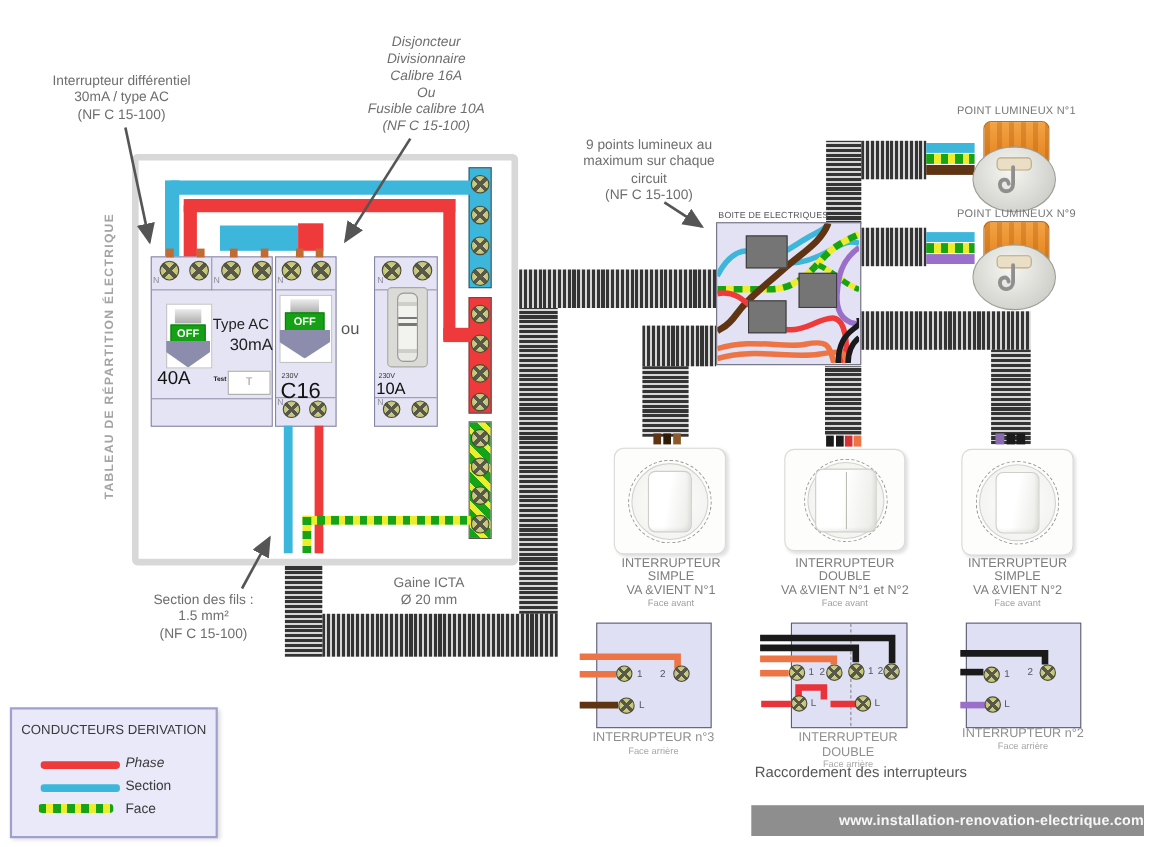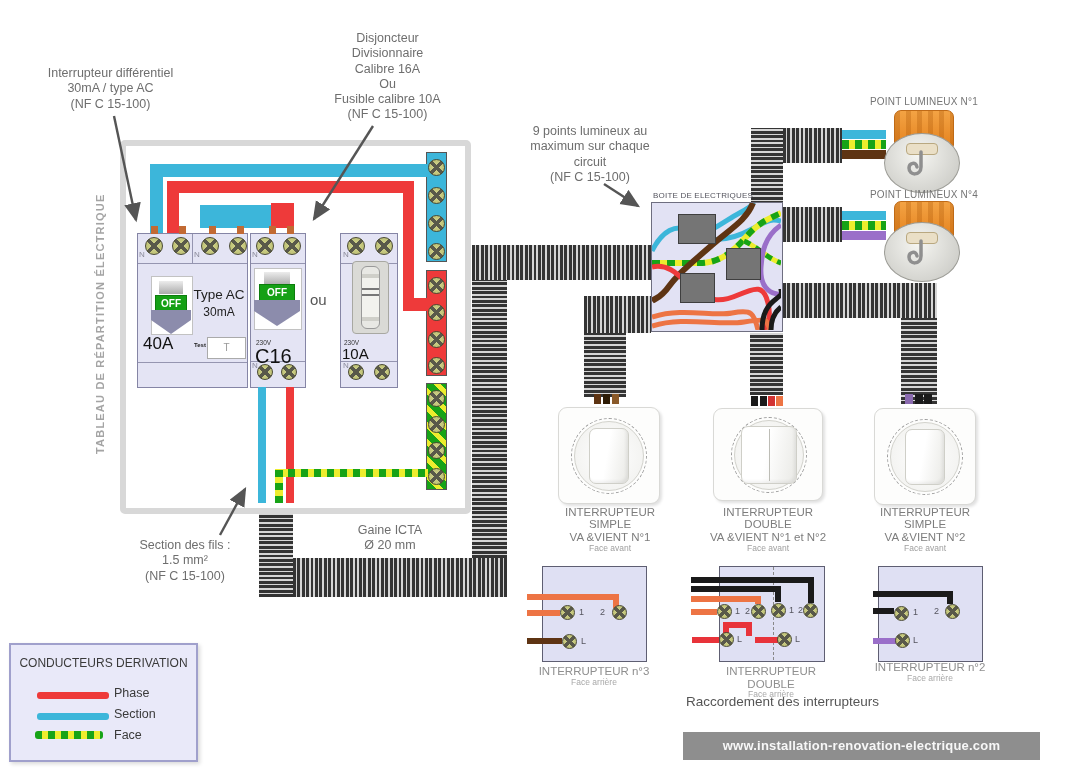--- a/index.html
+++ b/index.html
@@ -66,21 +66,21 @@
   .modtxt{position:absolute;z-index:5;color:#222;}
 </style>
 </head>
 <body>
 
 <div id="stage">
 
   <div class="ann pre" style="left:28px;top:66px;width:165px;">Interrupteur différentiel
 30mA / type AC
 (NF C 15-100)</div>
-  <div class="ann pre" style="left:305px;top:31px;width:165px;">Disjoncteur
+  <div class="ann pre" style="left:305px;top:31px;width:165px;font-style:italic;">Disjoncteur
 Divisionnaire
 Calibre 16A
 Ou
 Fusible calibre 10A
 (NF C 15-100)</div>
   <div class="ann pre" style="left:505px;top:124px;width:170px;">9 points lumineux au
 maximum sur chaque
 circuit
 (NF C 15-100)</div>
   <div class="ann pre" style="left:125px;top:538px;width:120px;">Section des fils :
@@ -148,21 +148,21 @@
   <i class="screw" style="left:201px;top:237px;width:18px;height:18px;"></i>
   <i class="screw" style="left:229px;top:237px;width:18px;height:18px;"></i>
   <div class="panel-n" style="left:139px;top:250px;">N</div>
   <div class="panel-n" style="left:194px;top:250px;">N</div>
   <div class="lever" style="left:151px;top:276px;width:40px;height:57px;">
     <div class="handle" style="left:7px;top:4px;width:24px;height:13px;"></div>
     <div class="off" style="left:3px;top:18px;width:32px;height:16px;line-height:15px;">OFF</div>
     <div class="base" style="left:-1px;top:33px;width:40px;height:24px;"></div>
   </div>
   <div class="modtxt" style="left:190px;top:287px;width:58px;font-size:13.5px;text-align:center;">Type AC</div>
-  <div class="modtxt" style="left:190px;top:305px;width:58px;font-size:12px;text-align:center;">30mA</div>
+  <div class="modtxt" style="left:190px;top:305px;width:58px;font-size:15px;text-align:right;">30mA</div>
   <div class="modtxt" style="left:194px;top:342px;font-size:6px;font-weight:bold;">Test</div>
   <div class="modtxt" style="left:207px;top:337px;width:39px;height:22px;background:#fff;border:1.5px solid #aaa;box-sizing:border-box;text-align:center;line-height:19px;font-size:10px;color:#999;">T</div>
   <div class="modtxt" style="left:143px;top:334px;font-size:17px;color:#111;">40A</div>
 
   <div class="module" style="left:250px;top:233px;width:56px;height:155px;">
     <div class="abs" style="left:0;top:29px;width:54px;border-top:1px solid #9595b0;"></div>
     <div class="abs" style="left:0;top:127px;width:54px;border-top:1px solid #9595b0;"></div>
   </div>
   <i class="screw" style="left:256px;top:237px;width:18px;height:18px;"></i>
   <i class="screw" style="left:283px;top:237px;width:18px;height:18px;"></i>
@@ -239,21 +239,21 @@
   </div>
 
   <div class="pllabel" style="left:849px;top:96px;width:150px;">POINT LUMINEUX N°1</div>
   <div class="pl-box" style="left:894px;top:110px;width:58px;height:36px;"></div>
   <div class="pl-disc" style="left:884px;top:133px;width:74px;height:58px;"></div>
   <div class="pl-slot" style="left:906px;top:143px;width:30px;height:10px;"></div>
   <svg class="abs" style="left:902px;top:150px;z-index:4;" width="40" height="38" viewBox="0 0 40 38">
     <path d="M19,2 v15 c0,9 -12,9 -12,1 c0,-5 7,-7 8,-1" stroke="#8f8f8f" stroke-width="3.5" fill="none" stroke-linecap="round"></path>
   </svg>
 
-  <div class="pllabel" style="left:849px;top:189px;width:150px;">POINT LUMINEUX N°4</div>
+  <div class="pllabel" style="left:849px;top:189px;width:150px;">POINT LUMINEUX N°9</div>
   <div class="pl-box" style="left:894px;top:201px;width:58px;height:35px;"></div>
   <div class="pl-disc" style="left:884px;top:222px;width:74px;height:58px;"></div>
   <div class="pl-slot" style="left:906px;top:232px;width:30px;height:10px;"></div>
   <svg class="abs" style="left:902px;top:239px;z-index:4;" width="40" height="38" viewBox="0 0 40 38">
     <path d="M19,2 v15 c0,9 -12,9 -12,1 c0,-5 7,-7 8,-1" stroke="#8f8f8f" stroke-width="3.5" fill="none" stroke-linecap="round"></path>
   </svg>
 
   <div class="plate" style="left:558px;top:407px;width:100px;height:95px;">
     <div class="ring" style="left:12px;top:10px;width:74px;height:74px;"></div>
     <div class="knob" style="left:15px;top:13px;width:68px;height:68px;"></div>
@@ -328,28 +328,28 @@
     <div class="sub">Face arrière</div>
   </div>
   <div class="rblabel" style="left:865px;top:661px;width:130px;">
     <div>INTERRUPTEUR n°2</div>
     <div class="sub">Face arrière</div>
   </div>
 
   <div class="legend" style="left:9px;top:643px;width:189px;height:119px;">
     <div class="ttl">CONDUCTEURS DERIVATION</div>
     <div class="legline" style="left:26px;top:47px;width:72px;height:7px;background:#ee3a3a;"></div>
-    <div class="legtxt" style="left:103px;top:41px;">Phase</div>
+    <div class="legtxt" style="left:103px;top:41px;font-style:italic;">Phase</div>
     <div class="legline" style="left:26px;top:68px;width:72px;height:7px;background:#3cb6da;"></div>
     <div class="legtxt" style="left:103px;top:62px;">Section</div>
     <div class="legline terre-h" style="left:24px;top:86px;width:68px;height:8px;"></div>
     <div class="legtxt" style="left:103px;top:83px;">Face</div>
   </div>
 
-  <div class="banner" style="left:683px;top:732px;width:357px;height:28px;line-height:28px;">www.installation-renovation-electrique.com</div>
+  <div class="banner" style="left:683px;top:732px;width:357px;height:28px;line-height:28px;text-align:right;">www.installation-renovation-electrique.com</div>
 
   <svg class="overlay" width="1069" height="770" viewBox="0 0 1069 770">
     <defs>
       <marker id="ah" markerWidth="9" markerHeight="8" refX="7" refY="3.5" orient="auto">
         <path d="M0,0 L8,3.5 L0,7 z" fill="#555"></path>
       </marker>
     </defs>
 
     <path d="M114,116 L136,220" stroke="#555" stroke-width="2.4" fill="none" marker-end="url(#ah)"></path>
     <path d="M373,126 L314,219" stroke="#555" stroke-width="2.4" fill="none" marker-end="url(#ah)"></path>

